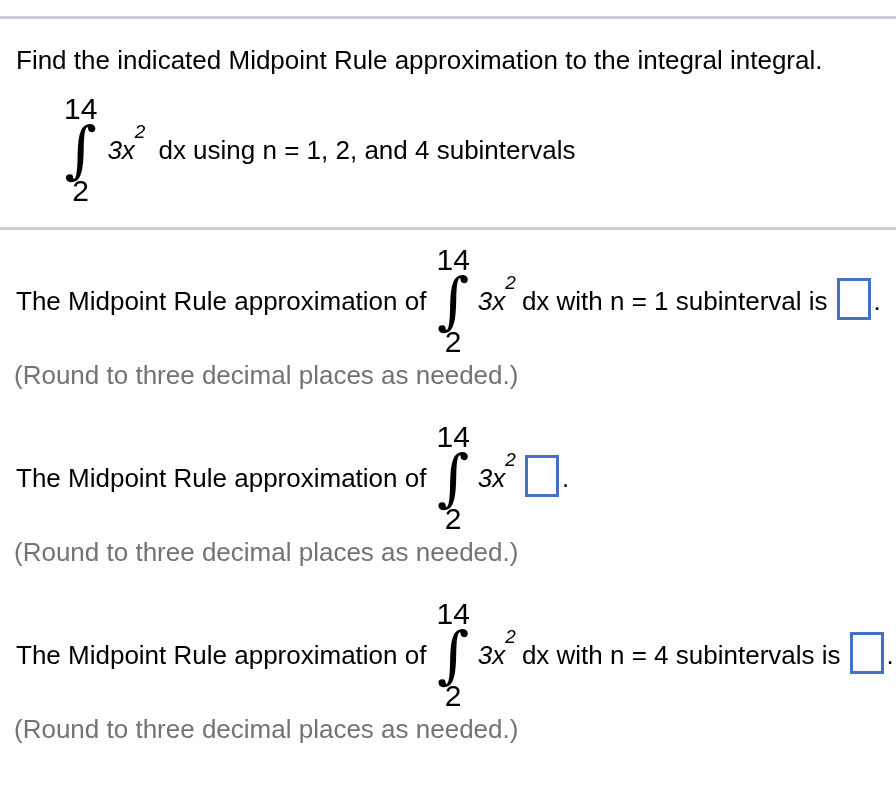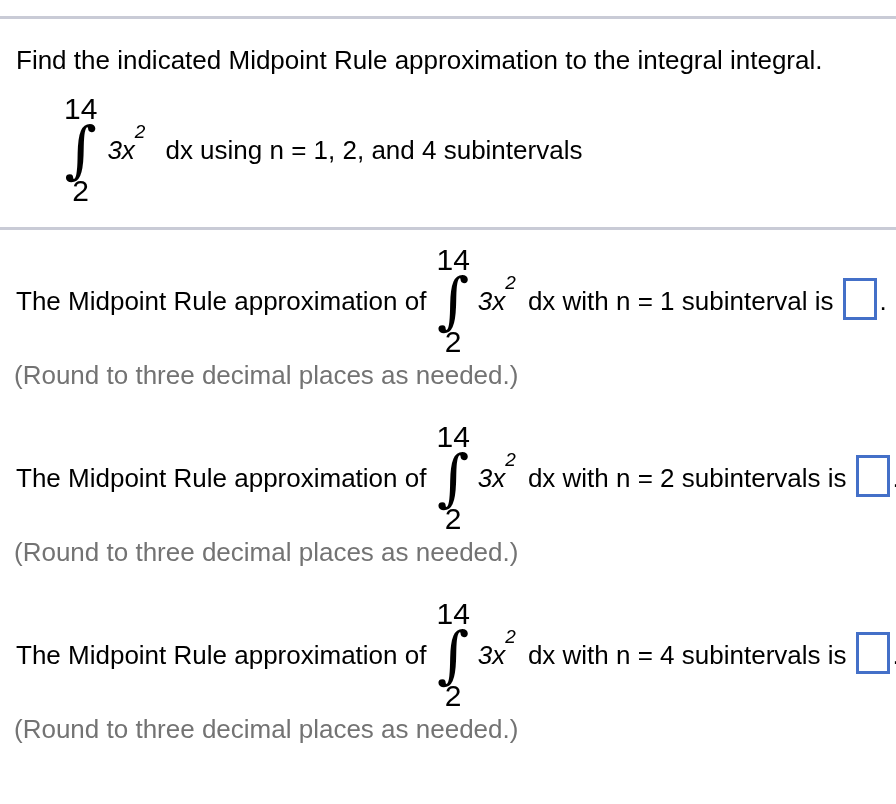--- a/index.html
+++ b/index.html
@@ -58,34 +58,34 @@
     top: -11px;
   }
 
   
   .display-math {
     display: flex;
     align-items: center;
     margin: 20px 0 0 64px;
   }
   .display-math .integrand { margin-left: 10px; }
-  .display-math .tail { margin-left: 20px; }
+  .display-math .tail { margin-left: 13px; }
 
   
   .question-block { margin-top: 33px; }
   .section-rule + .question-block { margin-top: 16px; }
 
   .question-line {
     display: flex;
     align-items: center;
     margin-left: 16px;
   }
   .question-line .integral { margin: 0 0 0 10px; }
   .question-line .integrand { margin-left: 8px; }
-  .question-line .tail { margin-left: 12px; }
+  .question-line .tail { margin-left: 6px; }
 
   .answer-box {
     width: 28px;
     height: 36px;
     box-sizing: content-box;
     border: 3px solid #4470c8;
     border-radius: 0;
     margin: 0 0 4px 9px;
     padding: 0;
     background: #ffffff;
@@ -139,21 +139,20 @@
 
 <section class="question-block">
   <div class="question-line">
     <span class="qtext">The Midpoint Rule approximation of</span>
     <span class="integral">
       <span class="int-limit int-upper">14</span>
       <span class="int-sign">∫</span>
       <span class="int-limit int-lower">2</span>
     </span>
     <span class="integrand"><span>3x</span><sup class="sup">2</sup></span>
-    <span class="qtext tail">dx with n = 2 subintervals is</span>
     <input type="text" class="answer-box" aria-label="answer for n = 2" value="" style="">
     <span class="qtext period">.</span>
   </div>
   <div class="round-note">(Round to three decimal places as needed.)</div>
 </section>
 
 <section class="question-block">
   <div class="question-line">
     <span class="qtext">The Midpoint Rule approximation of</span>
     <span class="integral">

